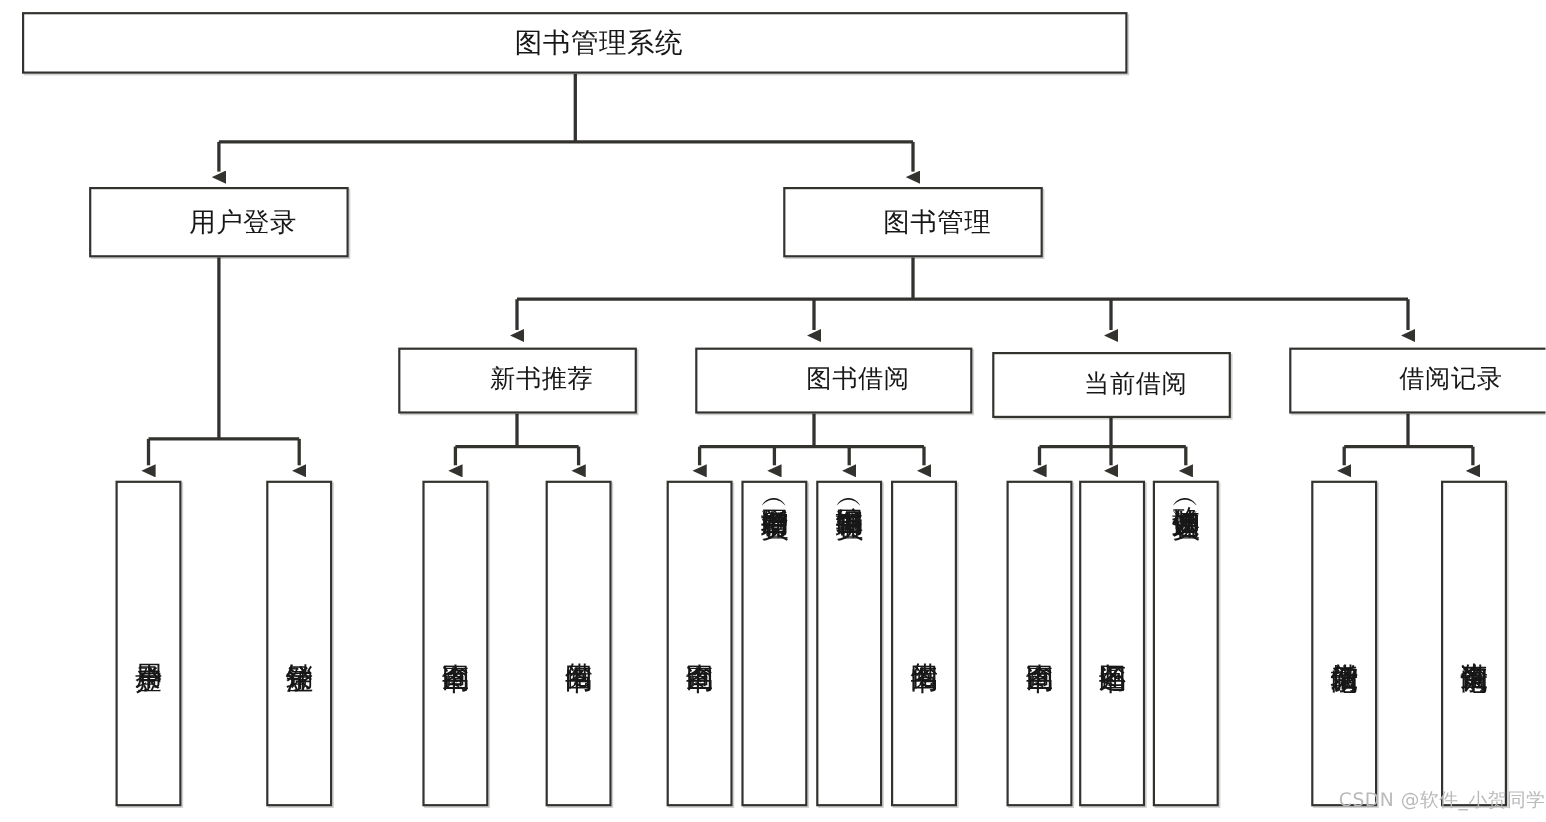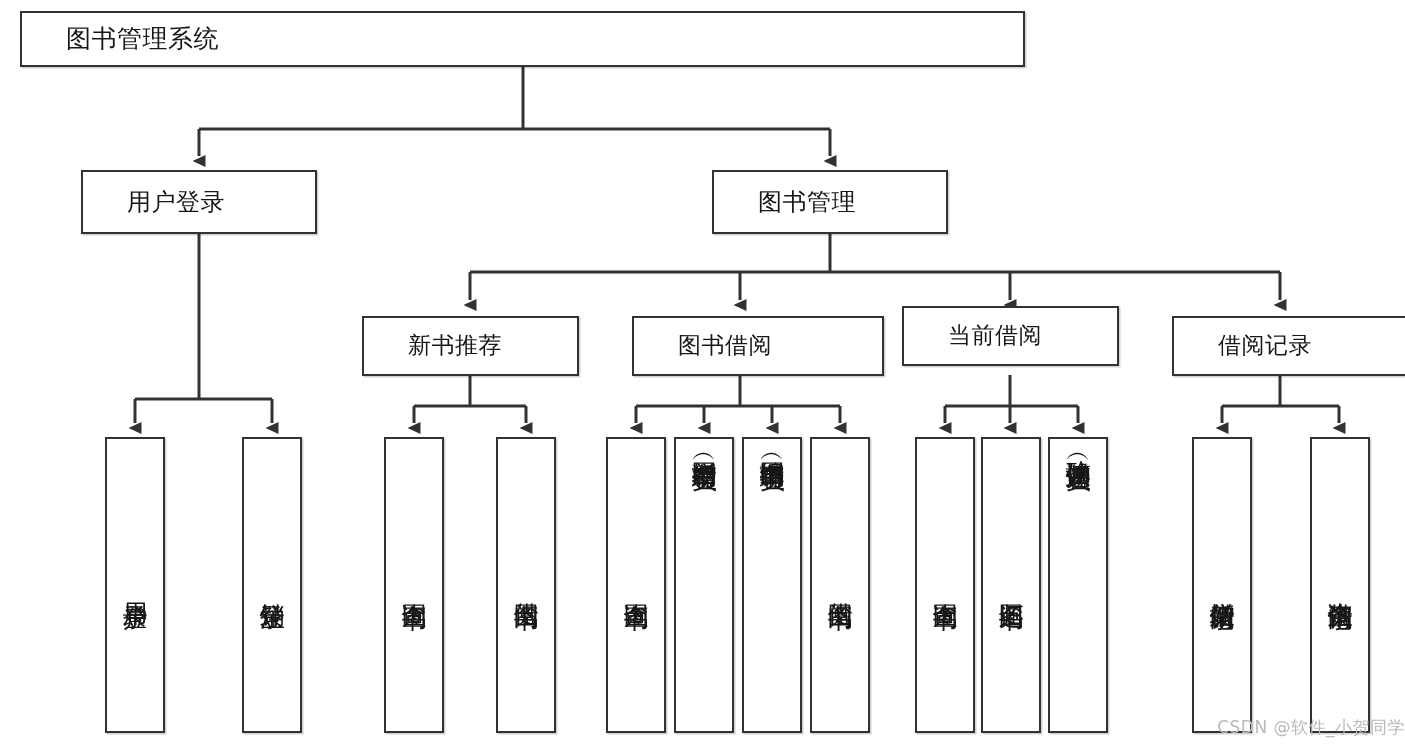--- a/index.html
+++ b/index.html
@@ -11,20 +11,21 @@
   #canvas{position:absolute;left:0;top:0;width:1405px;height:747px;}
   svg#wires{position:absolute;left:0;top:0;width:1405px;height:747px;pointer-events:none;}
 
   .node{
     position:absolute;
     background:#ffffff;
     border:2.5px solid #33322f;
     box-sizing:border-box;
     display:flex;
     align-items:center;
+    justify-content:center;
     box-shadow:1.5px 1.5px 0 rgba(0,0,0,0.18);
     padding-left:44px;
   }
   .node .lbl{
     font-size:24px;
     line-height:1.18;
     letter-spacing:0.5px;
     white-space:nowrap;
     color:#171717;
   }
@@ -126,21 +127,21 @@
   <div class="node lvl2" style="left:362px;top:316px;width:217px;height:60px;">
     <span class="lbl">新书推荐</span>
   </div>
 
   <div class="node lvl1" style="left:712px;top:170px;width:236px;height:64px;">
     <span class="lbl">图书管理</span>
   </div>
   <div class="node lvl2" style="left:632px;top:316px;width:252px;height:60px;">
     <span class="lbl">图书借阅</span>
   </div>
-  <div class="node lvl2" style="left:902px;top:306px;width:217px;height:60px;">
+  <div class="node lvl2" style="left:902px;top:320px;width:217px;height:60px;">
     <span class="lbl">当前借阅</span>
   </div>
   <div class="node lvl2" style="left:1172px;top:316px;width:250px;height:60px;">
     <span class="lbl">借阅记录</span>
   </div>
 
   <div class="leafwrap" style="left:105px;top:437px;width:60px;height:296px;">
     <span class="lbl">用户登录</span>
   </div>
   <div class="leafwrap" style="left:242px;top:437px;width:60px;height:296px;">

